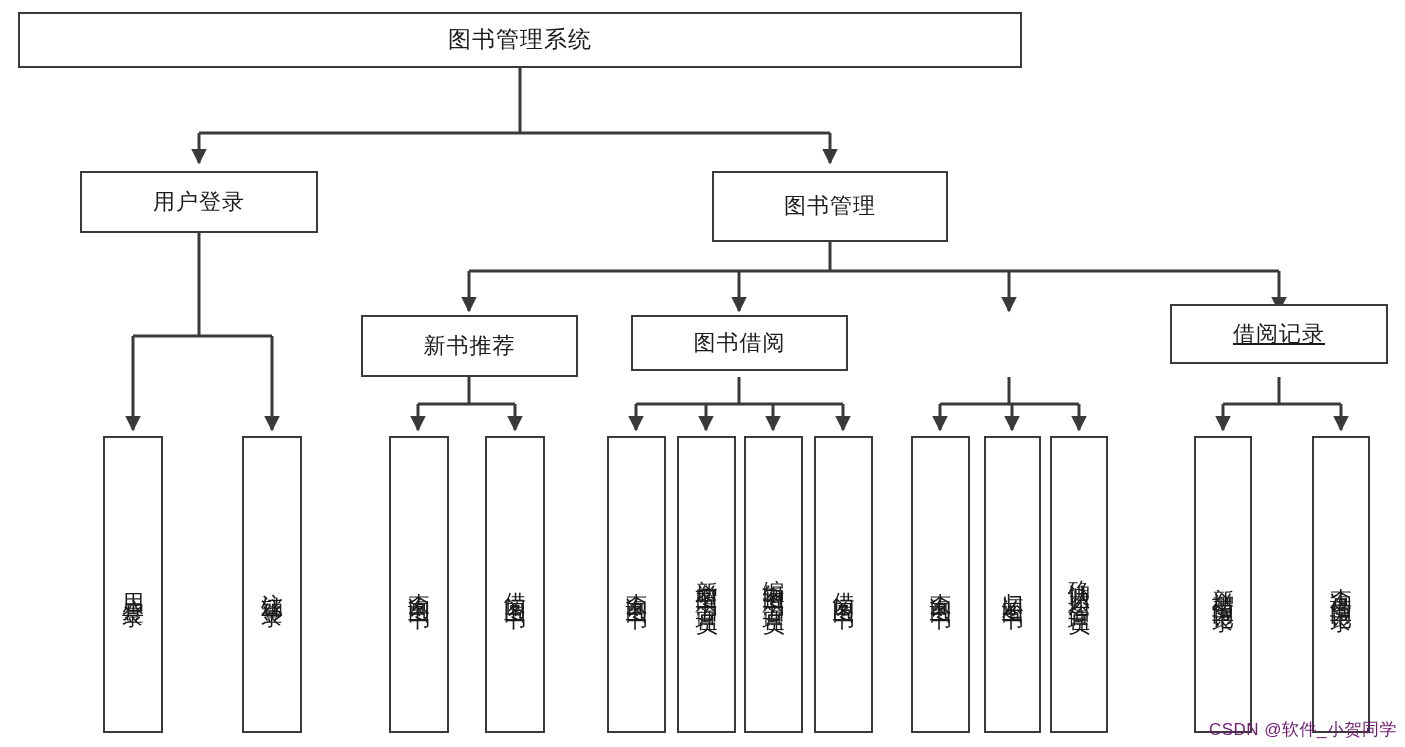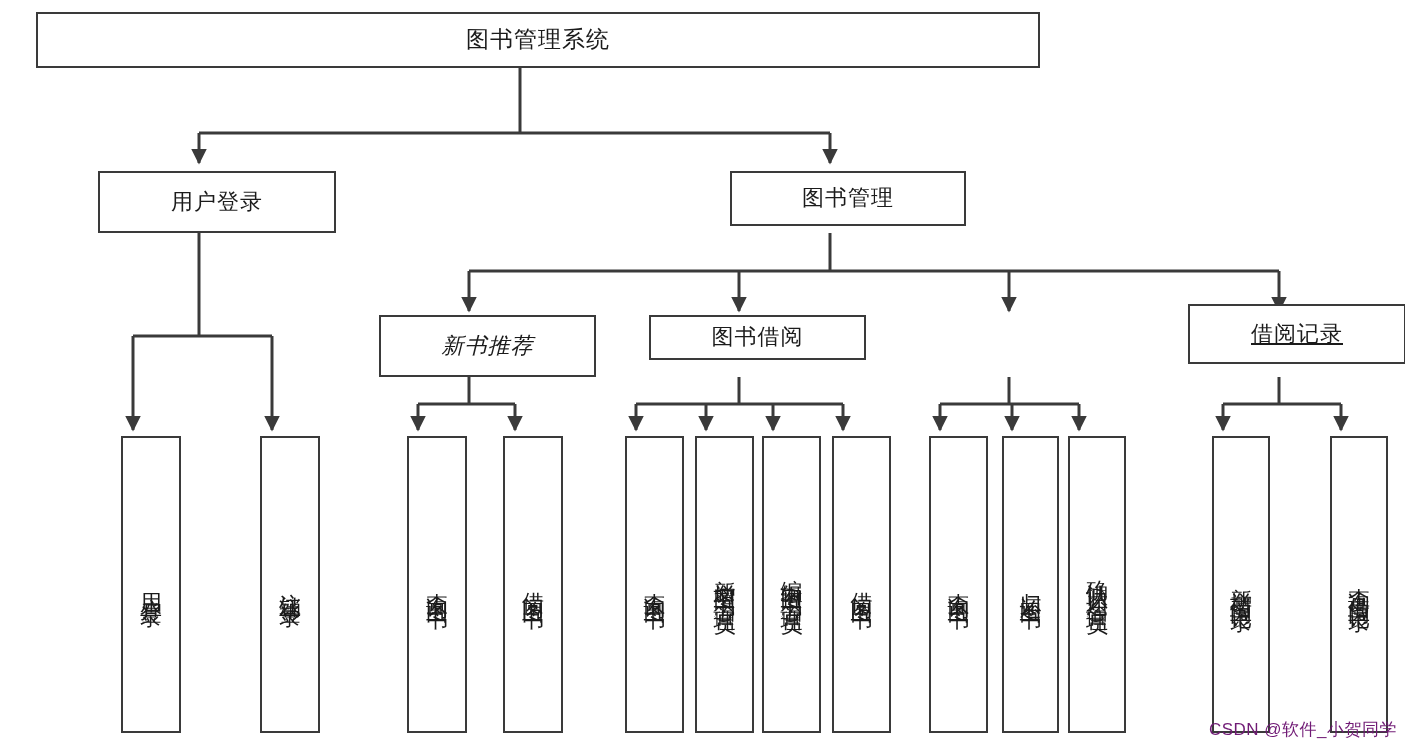--- a/index.html
+++ b/index.html
@@ -28,21 +28,20 @@
   .node {
     position: absolute;
     box-sizing: border-box;
     border: 2.5px solid #3a3a3a;
     background: #ffffff;
     display: flex;
     align-items: center;
     justify-content: center;
     color: #1b1b1b;
     z-index: 2;
-    margin-left: 18px;
   }
   .node.horiz {
     font-size: 22px;
     letter-spacing: 1px;
     line-height: 1.1;
   }
   .node.root {
     font-size: 23px;
   }
   .node.vert {
@@ -127,28 +126,28 @@
     </g>
   </svg>
 
   <div class="node horiz root" style="left:18px; top:12px; width:1004px; height:56px;">
     <span>图书管理系统</span>
   </div>
 
   <div class="node horiz" style="left:80px; top:171px; width:238px; height:62px;">
     <span>用户登录</span>
   </div>
-  <div class="node horiz" style="left:712px; top:171px; width:236px; height:55px;">
+  <div class="node horiz" style="left:712px; top:171px; width:236px; height:71px;">
     <span>图书管理</span>
   </div>
 
-  <div class="node horiz" style="left:361px; top:315px; width:217px; height:62px;font-style:italic;">
+  <div class="node horiz" style="left:361px; top:315px; width:217px; height:62px;">
     <span>新书推荐</span>
   </div>
-  <div class="node horiz" style="left:631px; top:315px; width:217px; height:45px;">
+  <div class="node horiz" style="left:631px; top:315px; width:217px; height:56px;">
     <span>图书借阅</span>
   </div>
   <div class="node horiz" style="left:1170px; top:304px; width:218px; height:60px;text-decoration:underline;">
     <span>借阅记录</span>
   </div>
 
   <div class="node vert" style="left:103px; top:436px; width:60px; height:297px;">
     <span>用户登录</span>
   </div>
   <div class="node vert" style="left:242px; top:436px; width:60px; height:297px;">

